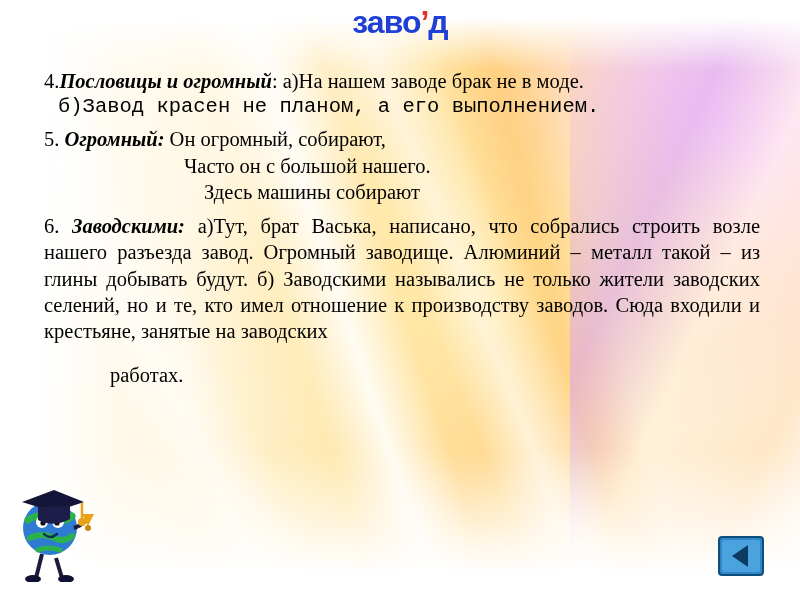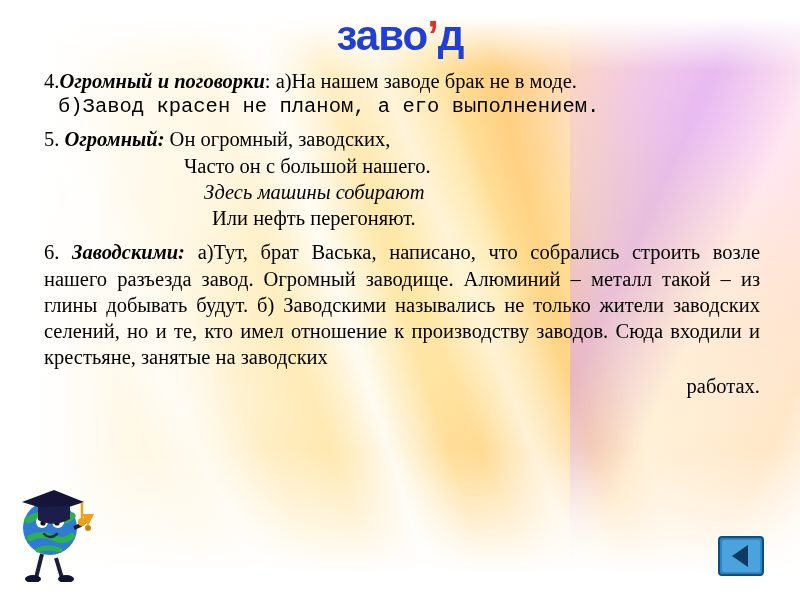--- a/index.html
+++ b/index.html
@@ -59,26 +59,26 @@
   .bg-top {
     position: absolute;
     left: 0; right: 0; top: 0;
     height: 70px;
     background: linear-gradient(180deg, #ffffff 25%, rgba(255,255,255,0) 100%);
   }
 
   
   .title {
     position: absolute;
-    top: 12px;
+    top: 4px;
     left: 0; right: 0;
     text-align: center;
     font-family: "Liberation Sans", sans-serif;
     font-weight: bold;
-    font-size: 42px;
+    font-size: 32px;
     letter-spacing: -1px;
     color: #1f3fd6;
     z-index: 5;
   }
   .title .stress {
     color: #e03030;
   }
 
   
   .content {
@@ -108,32 +108,32 @@
     font-weight: bold;
     font-style: italic;
   }
   .p-riddle {
     margin-top: 6px;
   }
   .riddle-line {
     display: block;
   }
   .rl1 { padding-left: 140px; }
-  .rl2 { padding-left: 160px; font-style: italic; }
+  .rl2 { padding-left: 160px; }
   .rl3 { padding-left: 168px; }
   .p-sentences {
     margin-top: 8px;
     text-align: justify;
     text-justify: inter-word;
   }
   .p-sentences .tail {
     display: block;
-    text-align: right;
+    text-align: left;
     padding-left: 66px;
-    margin-top: 2px;
+    margin-top: 18px;
   }
 
   
   .mascot {
     position: absolute;
     left: 8px;
     bottom: 18px;
     width: 96px;
     height: 120px;
     z-index: 6;
@@ -162,31 +162,30 @@
   <div class="bg-top"></div>
   <div class="bg-bottom"></div>
 
   <div class="title">
     <span>заво</span><span class="stress">’</span><span>д</span>
   </div>
 
   <div class="content">
 
     <p class="para p-proverbs">
-      <span>4.</span><span class="lbl-bold-italic">Огромный и поговорки</span><span>: а)На нашем заводе брак не в моде.</span>
+      <span>4.</span><span class="lbl-bold-italic">Пословицы и огромный</span><span>: а)На нашем заводе брак не в моде.</span>
       <span class="hang">б)Завод красен не планом, а его выполнением.</span>
     </p>
 
     <p class="para p-riddle">
       <span>5.</span>
       <span class="lbl-bold-italic">Огромный:</span>
-      <span>Он огромный, заводских,</span>
+      <span>Он огромный, собирают,</span>
       <span class="riddle-line rl1">Часто он с большой нашего.</span>
       <span class="riddle-line rl2">Здесь машины собирают</span>
-      <span class="riddle-line rl3">Или нефть перегоняют.</span>
     </p>
 
     <p class="para p-sentences">
       <span>6.</span>
       <span class="lbl-bold-italic">Заводскими:</span>
       <span>а)Тут, брат Васька, написано, что собрались строить возле нашего разъезда завод. Огромный заводище. Алюминий – металл такой – из глины добывать будут. б) Заводскими назывались не только жители заводских селений, но и те, кто имел отношение к   производству заводов. Сюда входили и крестьяне, занятые на заводских</span>
       <span class="tail">работах.</span>
     </p>
 
   </div>

